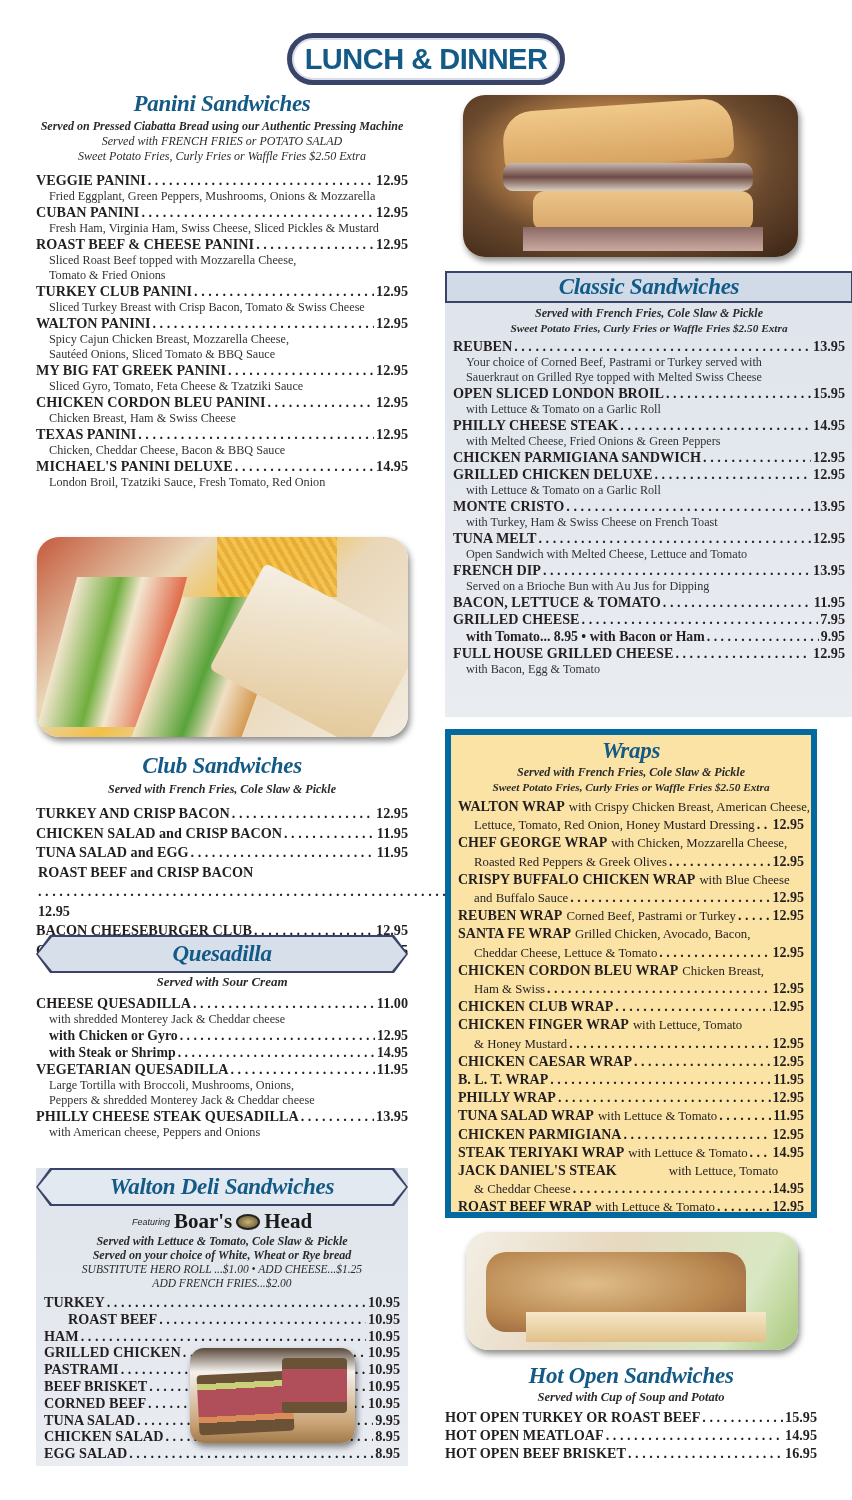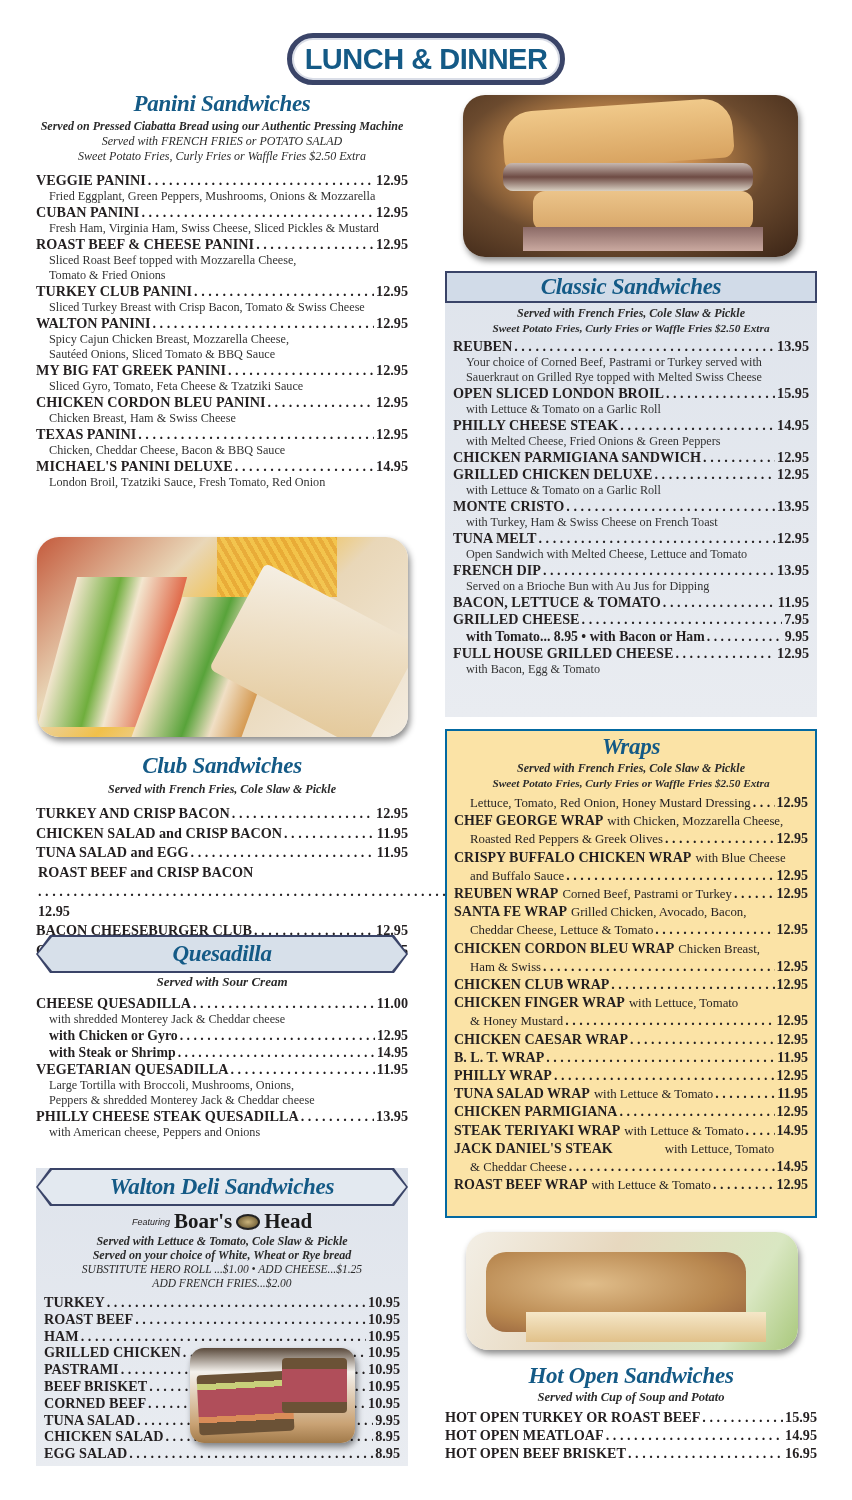--- a/index.html
+++ b/index.html
@@ -15,21 +15,21 @@
 .item{display:flex;align-items:baseline;font-size:14.2px;font-weight:bold;line-height:17px;white-space:nowrap}
 .item .nm{flex:none}
 .item .dots{flex:1;overflow:hidden;margin:0 2px;font-weight:bold;letter-spacing:1.5px}
 .item .dots::before{content:". . . . . . . . . . . . . . . . . . . . . . . . . . . . . . . . . . . . . . . . . . . . . . . . . . . . . . . . . . . . . . . . . . . . . . . . . . . . . . . . . . . . . . . . . . . . . . . . . . . . . . . . . . . . . ";letter-spacing:0}
 .item .pr{flex:none}
 .item .inl{font-weight:normal;font-size:12.8px}
 .desc{font-size:12.2px;line-height:15px;padding-left:13px;color:#333}
 .sub-item{padding-left:13px;font-size:13.8px}
 .photo{border-radius:22px;overflow:hidden;box-shadow:2px 4px 6px rgba(0,0,0,.45)}
 .panel-blue{background:linear-gradient(#dfe4ec,#e9ecf1)}
-.panel-yellow{background:#fbe3a6;border:2px solid #0369a1}
+.panel-yellow{background:#fbe3a6;border:6px solid #0369a1}
 .banner{background:#d1dbe8;border:2px solid #3a4468;display:flex;align-items:center;justify-content:center}
 .hex{background:#d7e0ea;clip-path:polygon(0 50%,14px 0,calc(100% - 14px) 0,100% 50%,calc(100% - 14px) 100%,14px 100%)}
 .hex-wrap{background:#3a4468;clip-path:polygon(0 50%,14px 0,calc(100% - 14px) 0,100% 50%,calc(100% - 14px) 100%,14px 100%);padding:2px}
 .boars{display:flex;align-items:center;justify-content:center;gap:4px}
 .boars .feat{font-family:"Liberation Sans",sans-serif;font-size:9px;font-style:italic}
 .boars .bh{font-family:"Liberation Serif",serif;font-size:21px;font-weight:bold;color:#1b1b1b}
 .boars .oval{width:24px;height:16px;border-radius:50%;background:radial-gradient(#c9b27a,#5a4a25);border:2px solid #222}
 </style>
 </head>
 <body>
@@ -103,21 +103,21 @@
     </div>
 </div>
 
 <div class="abs photo" style="left:463px;top:95px;width:335px;height:162px;background:radial-gradient(ellipse at 45% 40%,#e9c38a 0%,#c98d4e 30%,#6b4a2e 60%,#3a2416 100%)">
   <div style="position:absolute;left:40px;top:10px;width:230px;height:60px;border-radius:30px 30px 12px 12px;background:linear-gradient(#f0c98a,#d8a360);transform:rotate(-4deg)"></div>
   <div style="position:absolute;left:40px;top:68px;width:250px;height:28px;border-radius:10px;background:linear-gradient(#c7b8b0,#6e4b44,#d8cfc2)"></div>
   <div style="position:absolute;left:70px;top:96px;width:220px;height:40px;border-radius:12px;background:linear-gradient(#ebc48a,#d7a668)"></div>
   <div style="position:absolute;left:60px;top:132px;width:240px;height:24px;background:linear-gradient(#8b6a66,#caa9a0)"></div>
 </div>
 
-<div class="abs panel-blue" style="left:445px;top:271px;width:372px;height:446px">
+<div class="abs panel-blue" style="left:445px;top:271px;width:408px;height:446px">
   <div class="banner" style="height:32px">
     <span class="script" style="font-size:23px">Classic Sandwiches</span>
   </div>
   <div class="sub" style="margin-top:3px">Served with French Fries, Cole Slaw &amp; Pickle</div>
   <div class="sub" style="font-size:11.3px;margin-bottom:2px">Sweet Potato Fries, Curly Fries or Waffle Fries $2.50 Extra</div>
   <div id="classic-list" style="padding:0 8px">
       <div class="item">
         <span class="nm">REUBEN</span>
         <span class="dots"></span>
         <span class="pr">13.95</span>
@@ -271,20 +271,24 @@
       </div>
       <div class="desc">with American cheese, Peppers and Onions</div>
     </div>
 </div>
 
 <div class="abs panel-yellow" style="left:445px;top:729px;width:372px;height:489px">
   <div class="script" style="font-size:23px;line-height:28px;margin-top:2px">Wraps</div>
   <div class="sub">Served with French Fries, Cole Slaw &amp; Pickle</div>
   <div class="sub" style="font-size:11.3px;margin-bottom:3px">Sweet Potato Fries, Curly Fries or Waffle Fries $2.50 Extra</div>
   <div id="wraps-list" style="padding:0 7px">
+      <div class="item" style="font-size: 14px; line-height: 18.2px;">
+        <span class="nm">WALTON WRAP</span>
+        <span class="inl" style="margin-left: 4px;">with Crispy Chicken Breast, American Cheese,</span>
+      </div>
       <div class="item" style="padding-left: 16px; line-height: 18.2px; font-size: 14px;">
         <span class="inl" style="flex: 0 0 auto;">Lettuce, Tomato, Red Onion, Honey Mustard Dressing</span>
         <span class="dots"></span>
         <span class="pr">12.95</span>
       </div>
       <div class="item" style="font-size: 14px; line-height: 18.2px;">
         <span class="nm">CHEF GEORGE WRAP</span>
         <span class="inl" style="margin-left: 4px;">with Chicken, Mozzarella Cheese,</span>
       </div>
       <div class="item" style="padding-left: 16px; line-height: 18.2px; font-size: 14px;">
@@ -404,21 +408,21 @@
   <div class="sub" style="line-height:14px">Served with Lettuce &amp; Tomato, Cole Slaw &amp; Pickle</div>
   <div class="sub" style="line-height:14px">Served on your choice of White, Wheat or Rye bread</div>
   <div class="sub light" style="line-height:14px">SUBSTITUTE HERO ROLL ...$1.00  •  ADD CHEESE...$1.25</div>
   <div class="sub light" style="line-height:14px;margin-bottom:4px">ADD FRENCH FRIES...$2.00</div>
   <div id="deli-list" style="padding:0 8px;line-height:16.8px">
       <div class="item" style="line-height: 16.8px;">
         <span class="nm">TURKEY</span>
         <span class="dots"></span>
         <span class="pr">10.95</span>
       </div>
-      <div class="item" style="line-height: 16.8px;">
+      <div class="item" style="line-height: 16.8px; margin-left: 24px;">
         <span class="nm">ROAST BEEF</span>
         <span class="dots"></span>
         <span class="pr">10.95</span>
       </div>
       <div class="item" style="line-height: 16.8px;">
         <span class="nm">HAM</span>
         <span class="dots"></span>
         <span class="pr">10.95</span>
       </div>
       <div class="item" style="line-height: 16.8px;">

